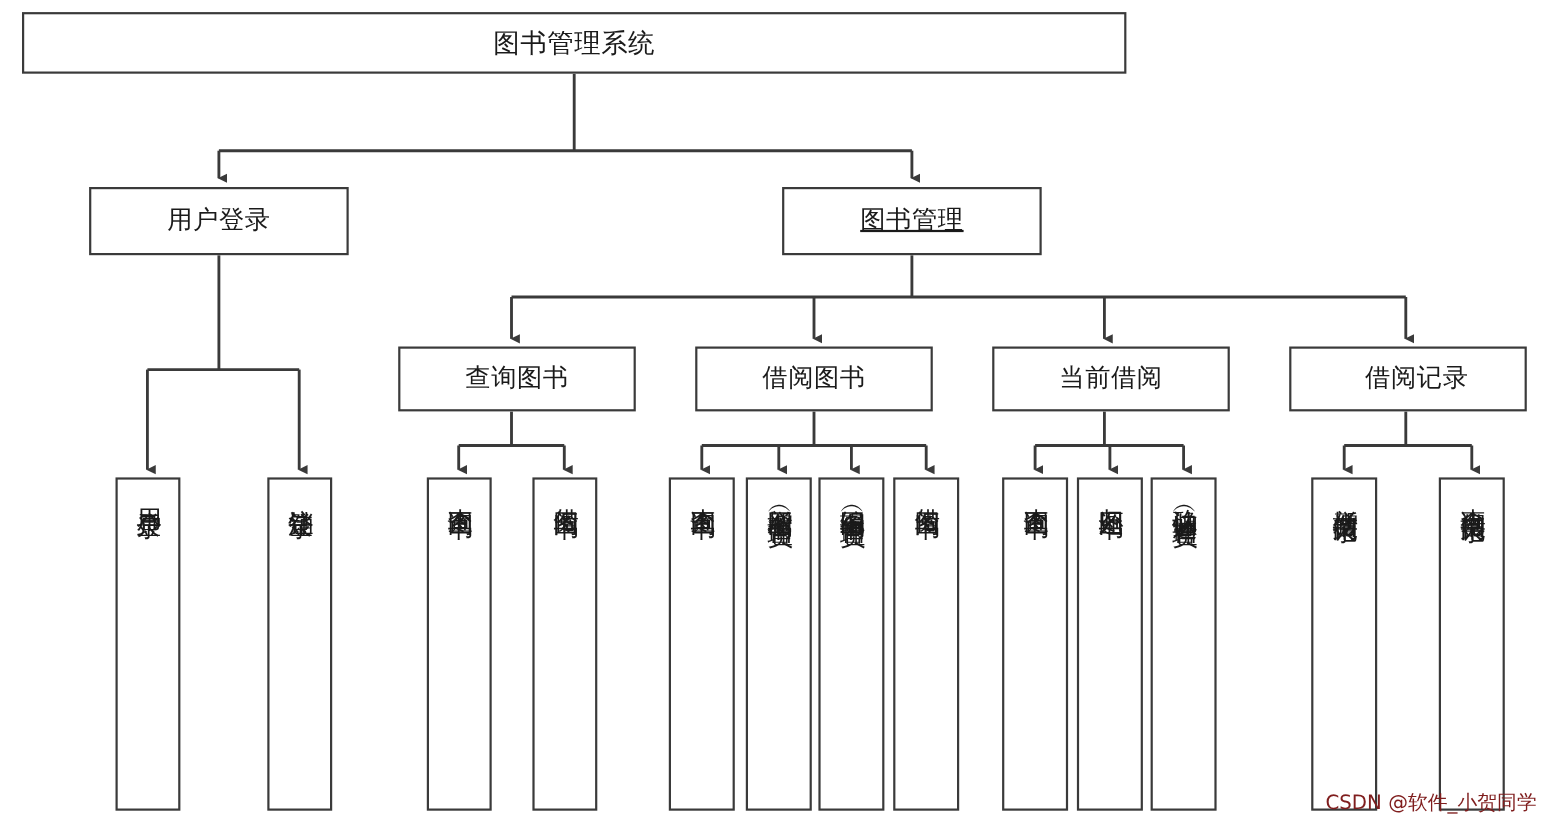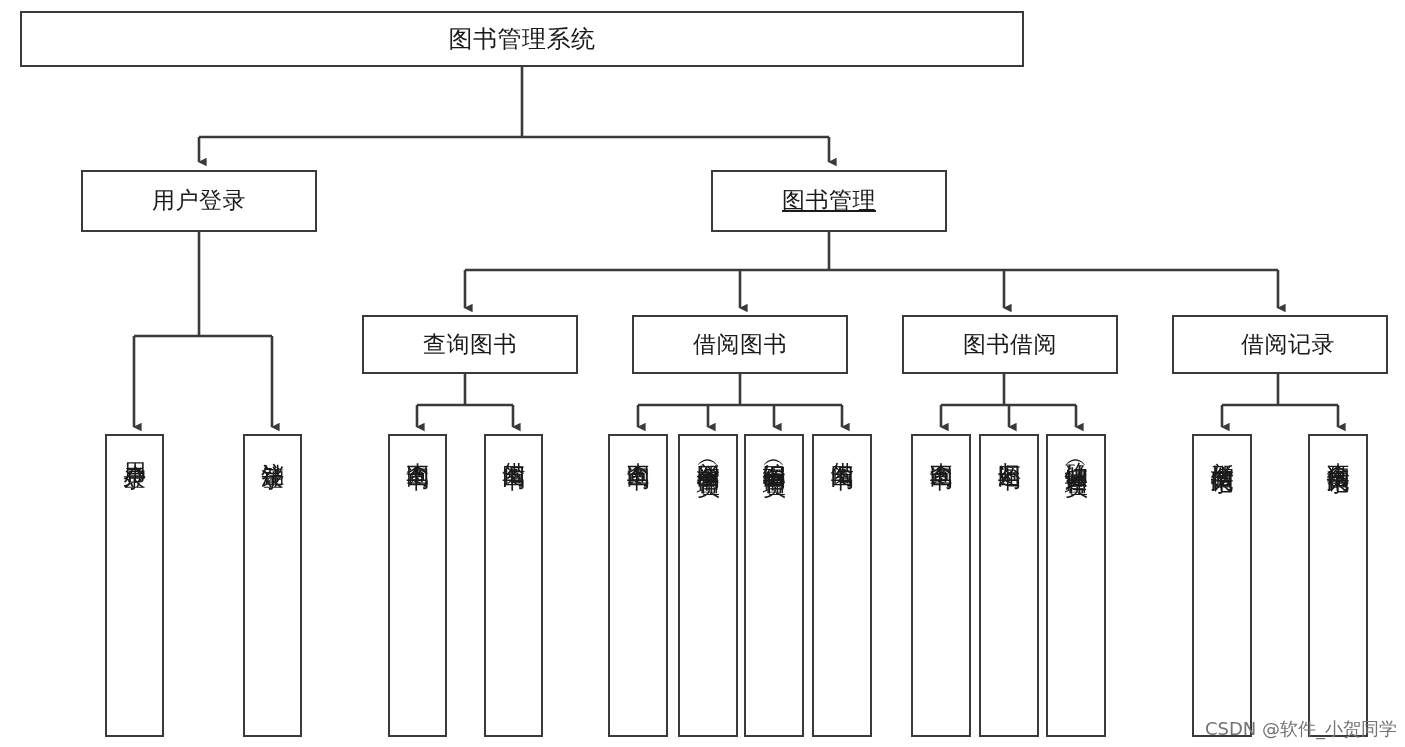--- a/index.html
+++ b/index.html
@@ -59,21 +59,21 @@
     font-size: 23px;
     line-height: 1.1;
     letter-spacing: 2px;
     margin: 0 auto;
   }
   .watermark {
     position: absolute;
     right: 8px;
     bottom: 6px;
     font-size: 18px;
-    color: #737373;
+    color: #7f1d1d;
     z-index: 10;
     white-space: nowrap;
     font-family: "DejaVu Sans", "Liberation Sans", sans-serif;
   }
 </style>
 </head>
 <body>
 
 <div id="diagram-root">
 
@@ -138,21 +138,21 @@
     <span class="node-label">图书管理</span>
   </div>
 
   <div class="node horizontal" style="left:362px; top:315px; width:216px; height:59px;">
     <span class="node-label">查询图书</span>
   </div>
   <div class="node horizontal" style="left:632px; top:315px; width:216px; height:59px;">
     <span class="node-label">借阅图书</span>
   </div>
   <div class="node horizontal" style="left:902px; top:315px; width:216px; height:59px;">
-    <span class="node-label">图书借阅</span>
+    <span class="node-label">当前借阅</span>
   </div>
   <div class="node horizontal" style="left:1172px; top:315px; width:216px; height:59px;padding-left:16px;">
     <span class="node-label">借阅记录</span>
   </div>
 
   <div class="node vertical" style="left:105px; top:434px; width:59px; height:303px;">
     <span class="node-label">用户登录</span>
   </div>
   <div class="node vertical" style="left:243px; top:434px; width:59px; height:303px;">
     <span class="node-label">注销登录</span>

